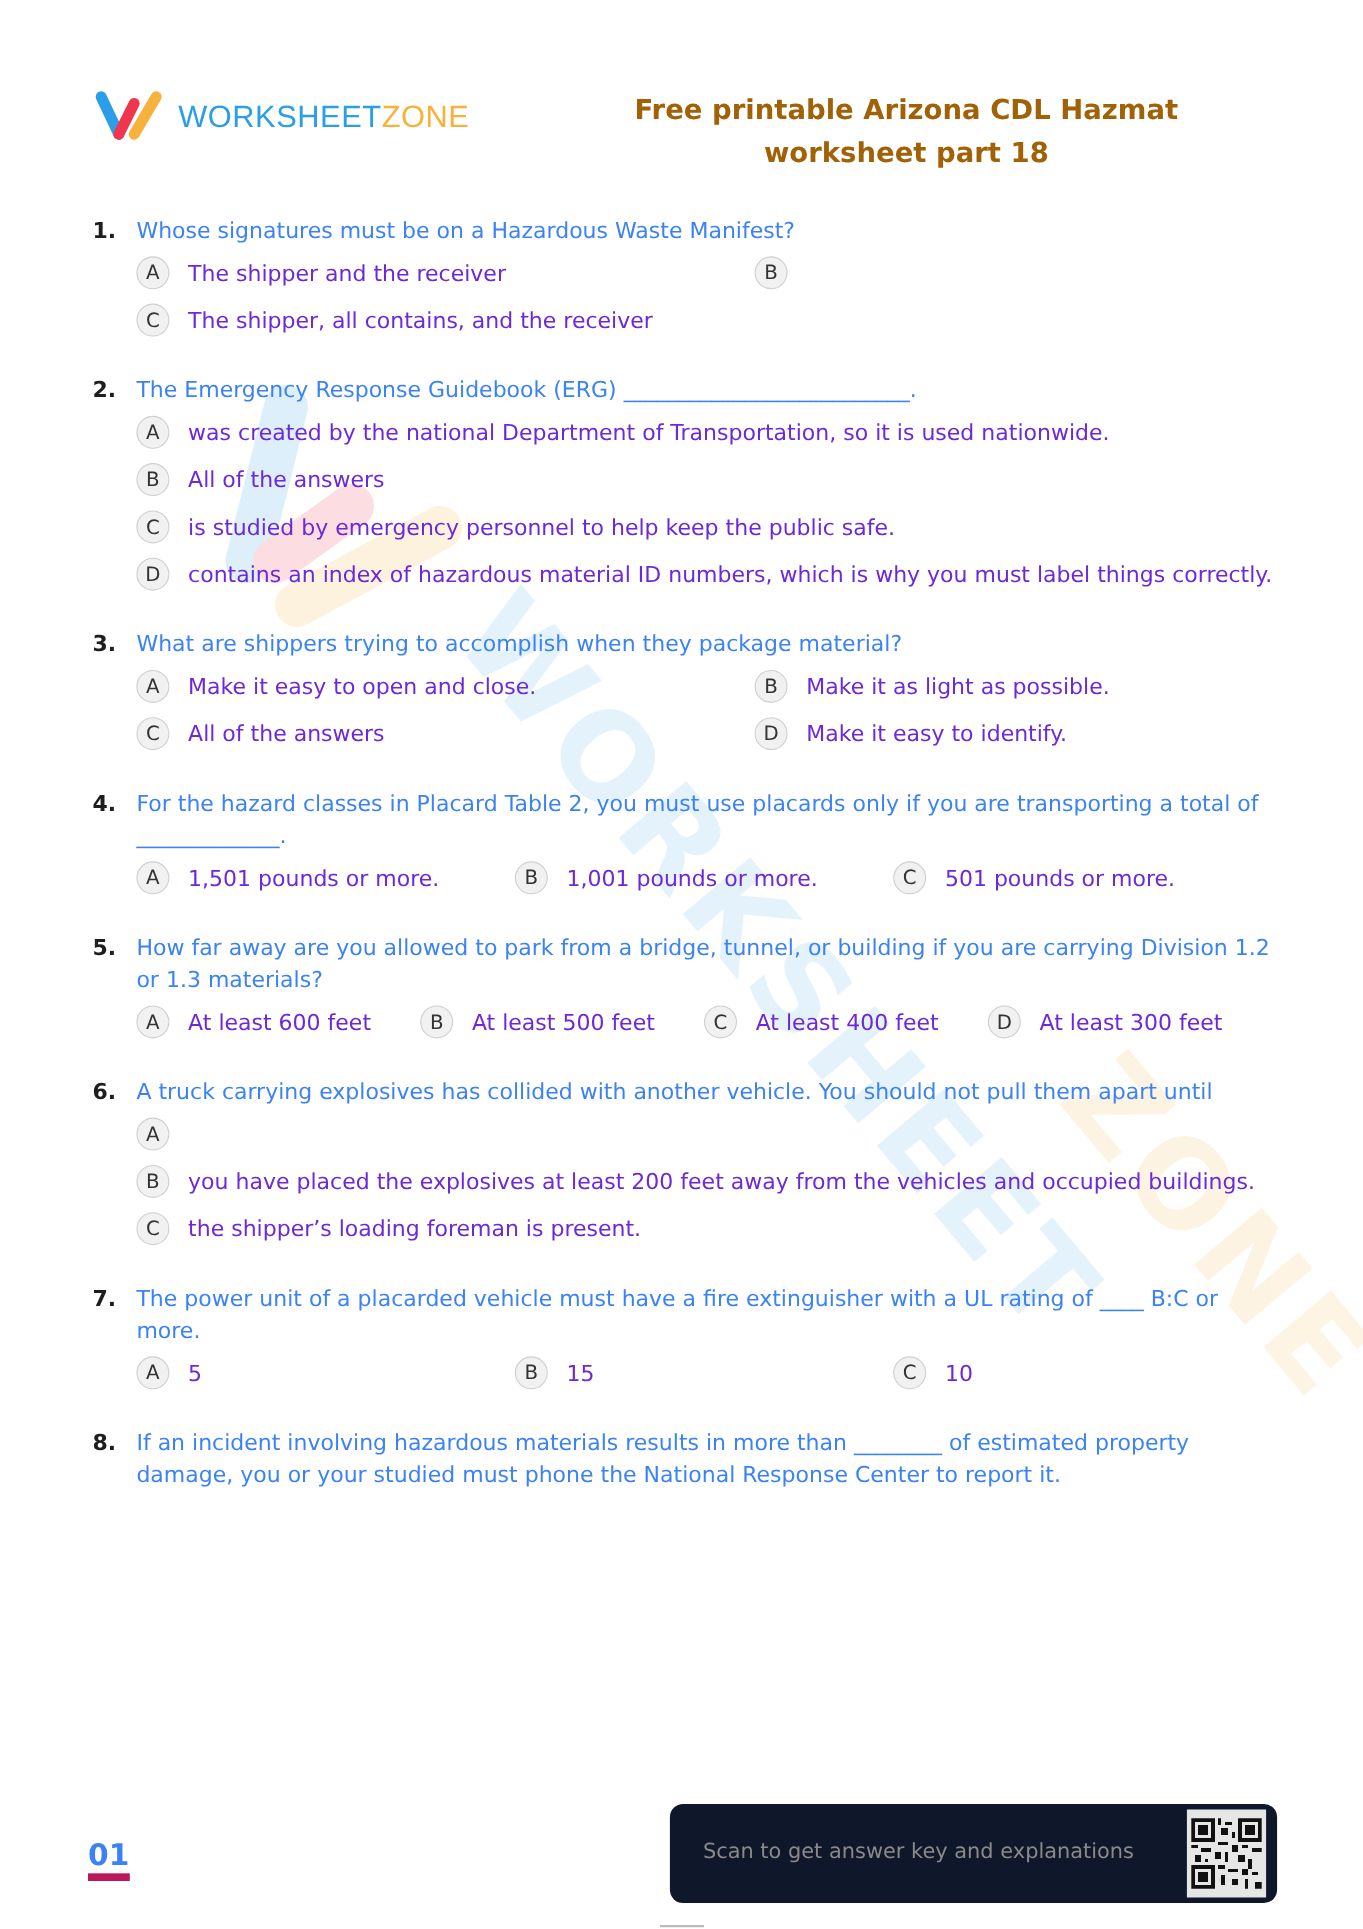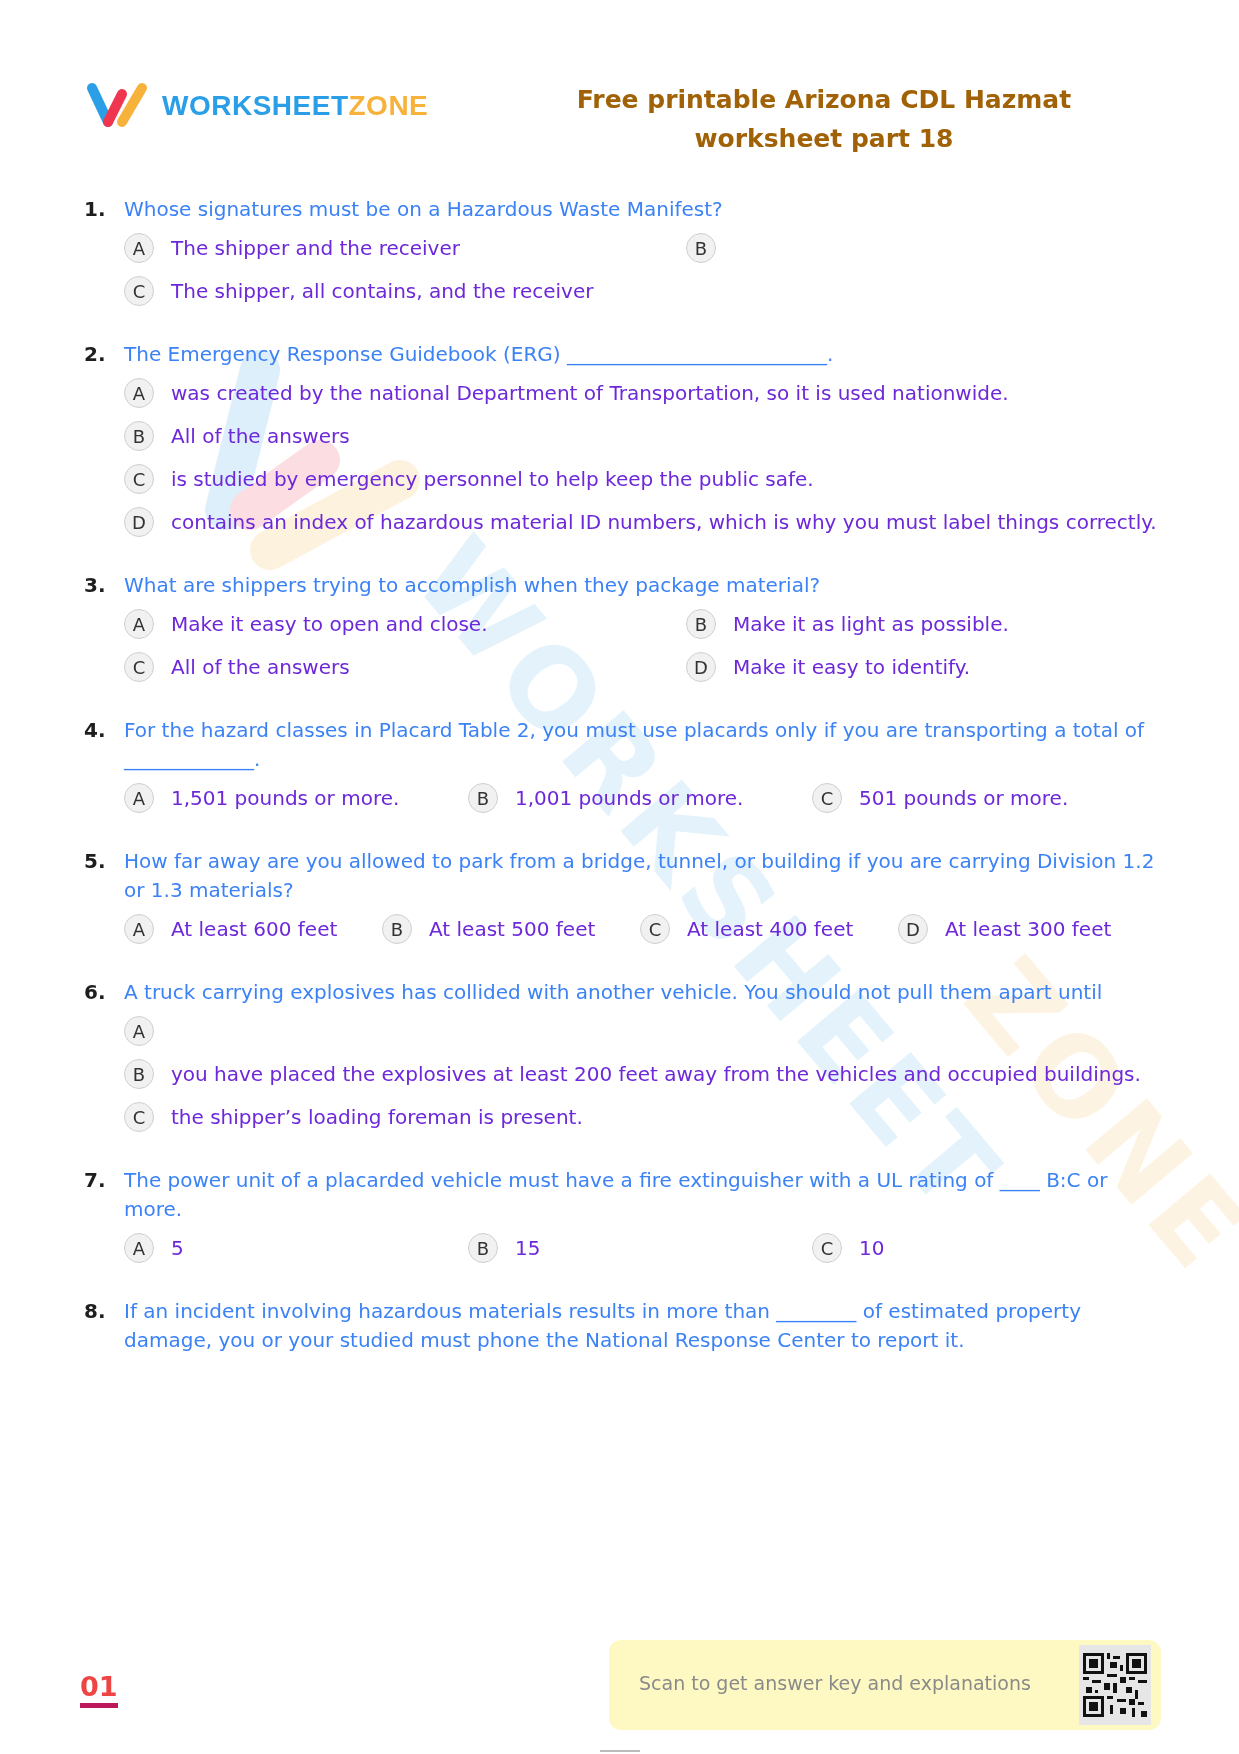--- a/index.html
+++ b/index.html
@@ -13,21 +13,21 @@
     }
     .watermark {
       position: absolute;
       left: 0; top: 0; width: 1239px; height: 1754px;
       pointer-events: none;
       z-index: 0;
     }
     .header { position: absolute; left: 84px; top: 80px; width: 1080px; height: 90px; z-index: 1; }
     .logo { position: absolute; left: 0; top: 0; display: flex; align-items: center; height: 52px; }
     .logo-mark { width: 66px; height: 52px; }
-    .logo-text { margin-left: 12px; font-family: "Liberation Sans", sans-serif; font-size: 28px; font-weight: 700; letter-spacing: 0.5px; }
+    .logo-text { margin-left: 12px; font-family: "Liberation Sans", sans-serif; font-size: 28px; font-weight: 400; letter-spacing: 0.5px; }
     .logo-text .w1 { color: #2a9ee6; }
     .logo-text .w2 { color: #f7b23b; }
     .title {
       position: absolute; left: 470px; top: 0; width: 540px;
       text-align: center;
       font-family: "DejaVu Sans", sans-serif; font-weight: bold; font-size: 25px; line-height: 39px; color: #a16207;
     }
 
     .questions { position: absolute; left: 84px; top: 195px; width: 1075px; z-index: 1; }
     .q { margin-bottom: 34px; }
@@ -45,27 +45,27 @@
       width: 30px; height: 30px; border-radius: 50%;
       background: #f1f1f1; border: 1px solid #cfcfcf;
       display: flex; align-items: center; justify-content: center;
       font-size: 18px; color: #333; margin-right: 17px; margin-top: -1px;
       box-sizing: border-box;
     }
     .opt-text { font-size: 20px; line-height: 29px; color: #6d28d9; }
 
     .page-num {
       position: absolute; left: 80px; top: 1672px;
-      font-weight: bold; font-size: 27px; color: #ef4444;
-      border-bottom: 5px solid #be185d; line-height: 30px; padding-bottom: 1px;
+      font-weight: bold; font-size: 27px; color: #3b82f6;
+      border-bottom: 7px solid #be185d; line-height: 30px; padding-bottom: 1px;
       z-index: 1;
     }
     .scan-box {
       position: absolute; left: 609px; top: 1640px; width: 552px; height: 90px;
-      background: #fef9c3; border-radius: 12px; z-index: 1;
+      background: #0f172a; border-radius: 12px; z-index: 1;
     }
     .scan-text {
       position: absolute; left: 30px; top: 32px;
       font-size: 19px; color: #8a8a8a;
     }
     .qr {
       position: absolute; right: 10px; top: 5px; width: 72px; height: 80px;
       background: #e6e6e6; display: flex; align-items: center; justify-content: center;
     }
     .bottom-mark { position: absolute; left: 600px; top: 1750px; width: 40px; height: 2px; background: #bbb; }

